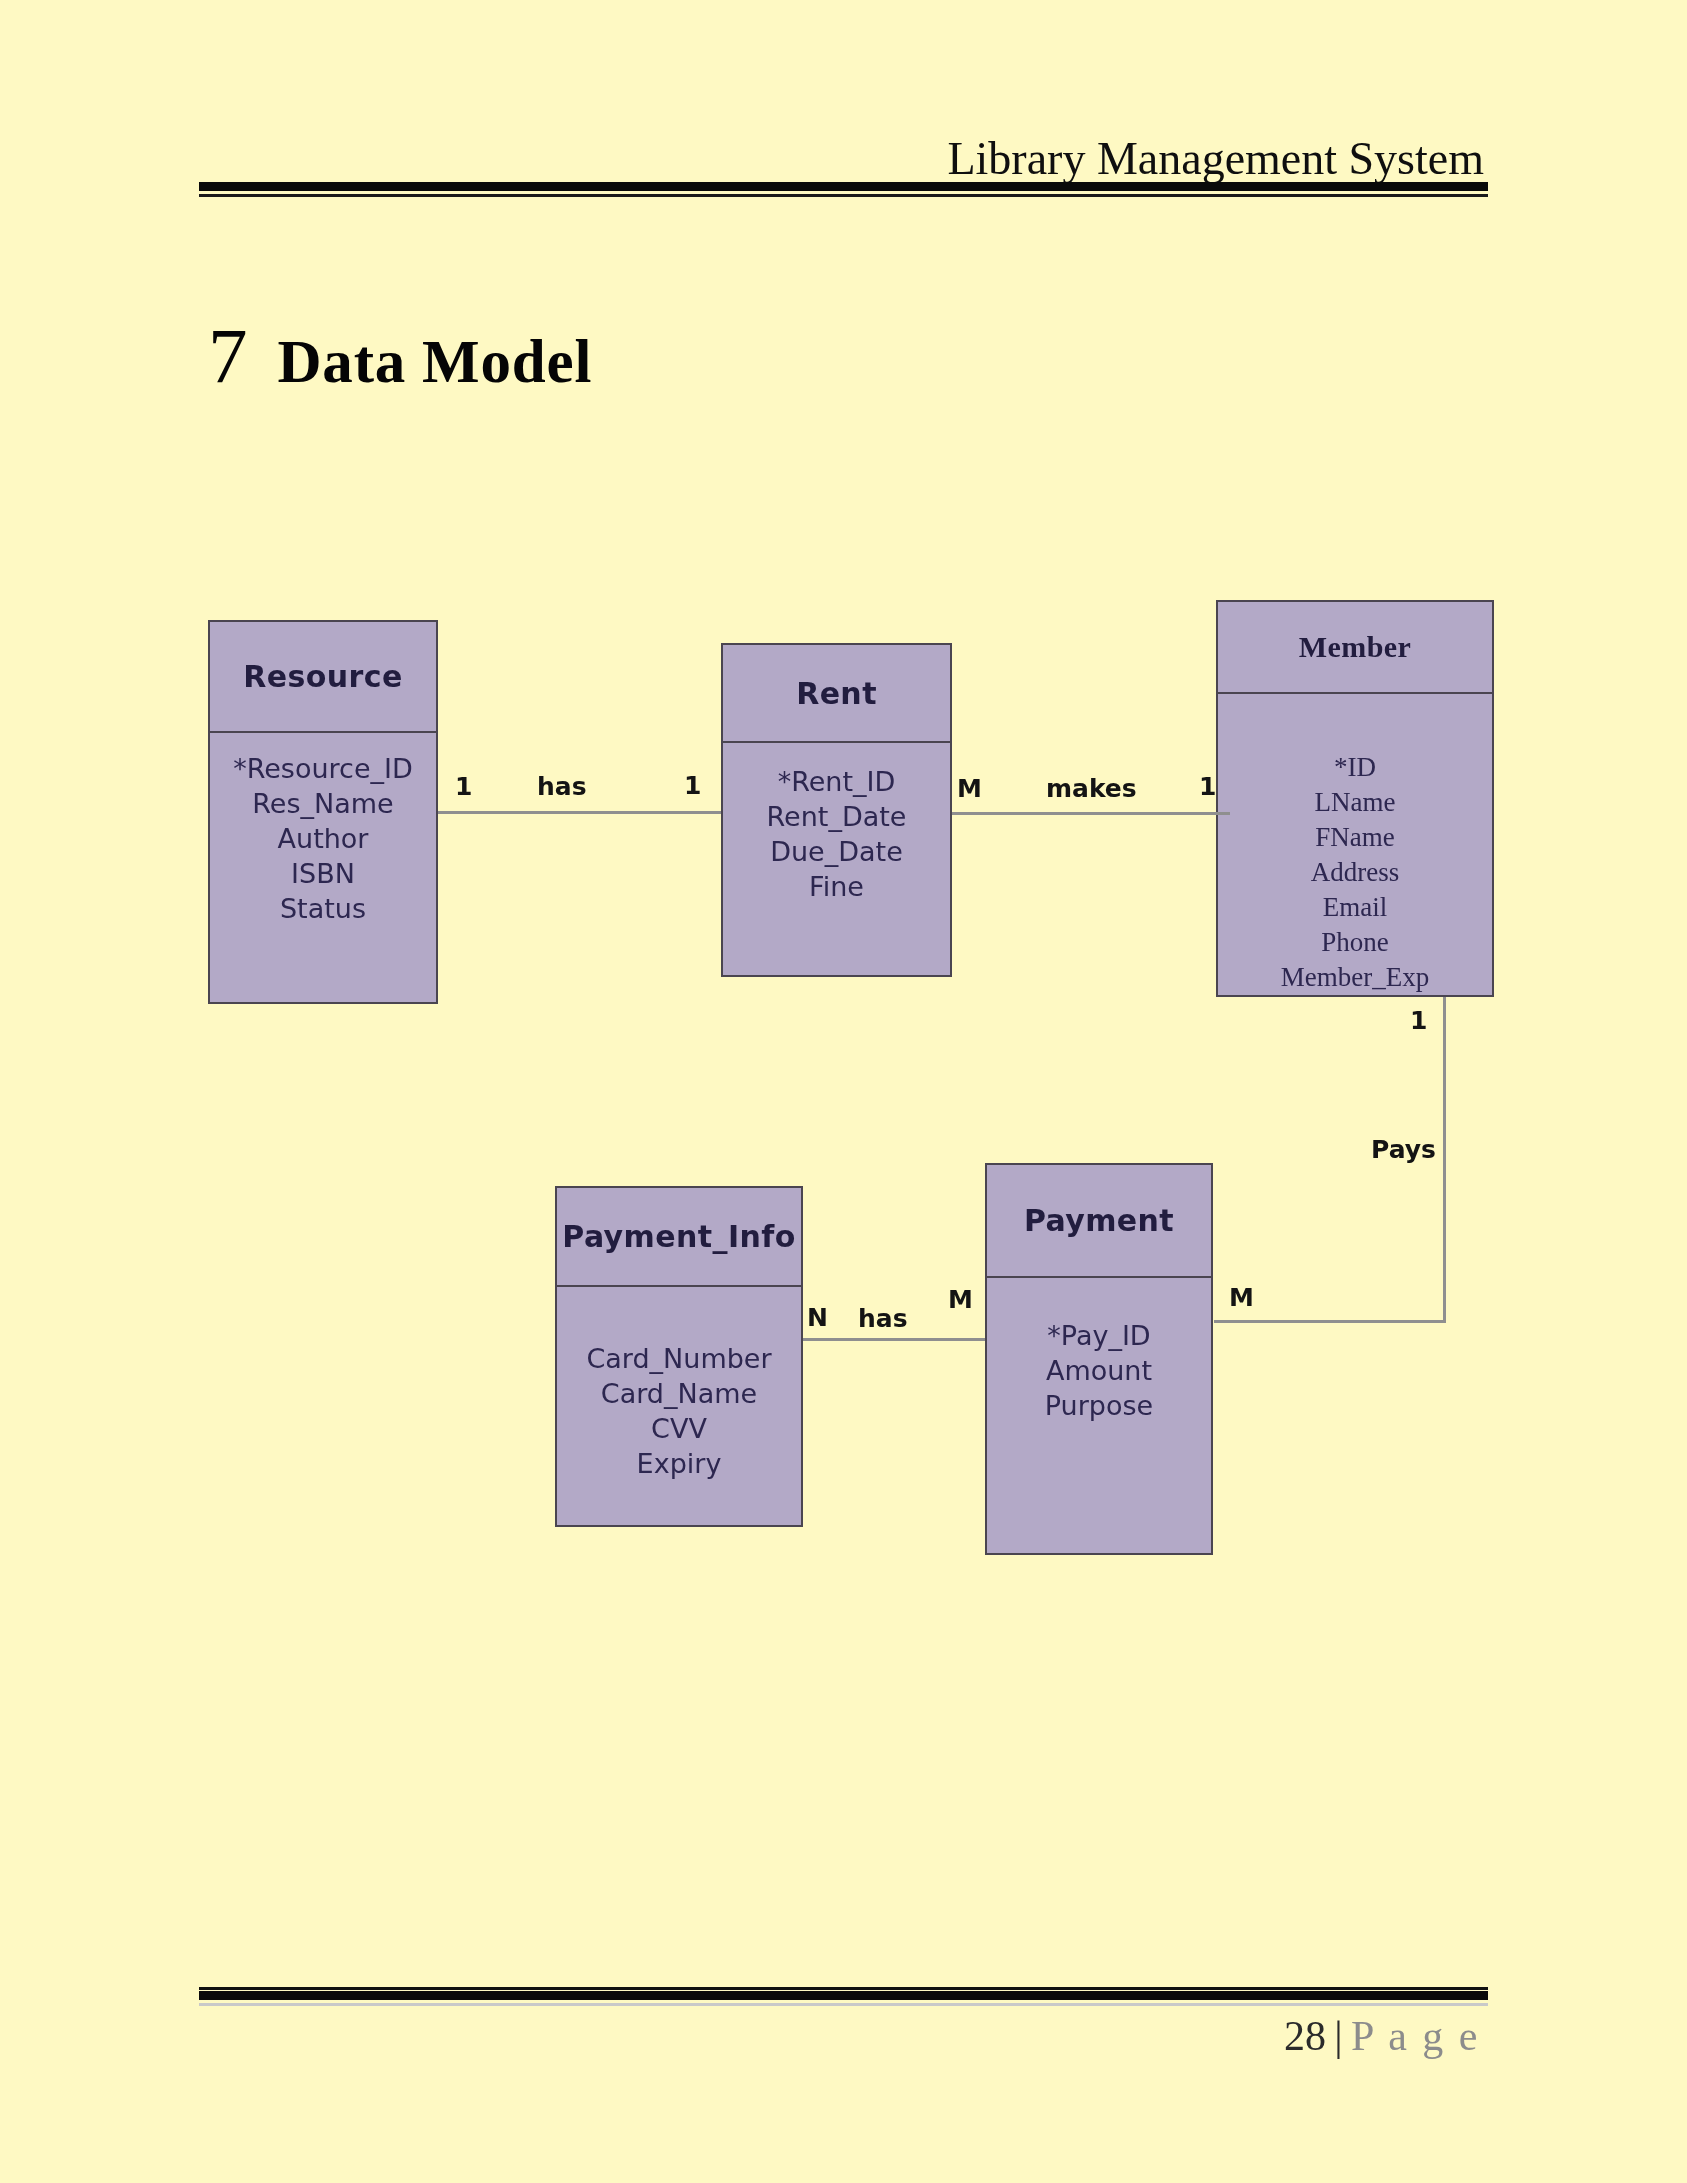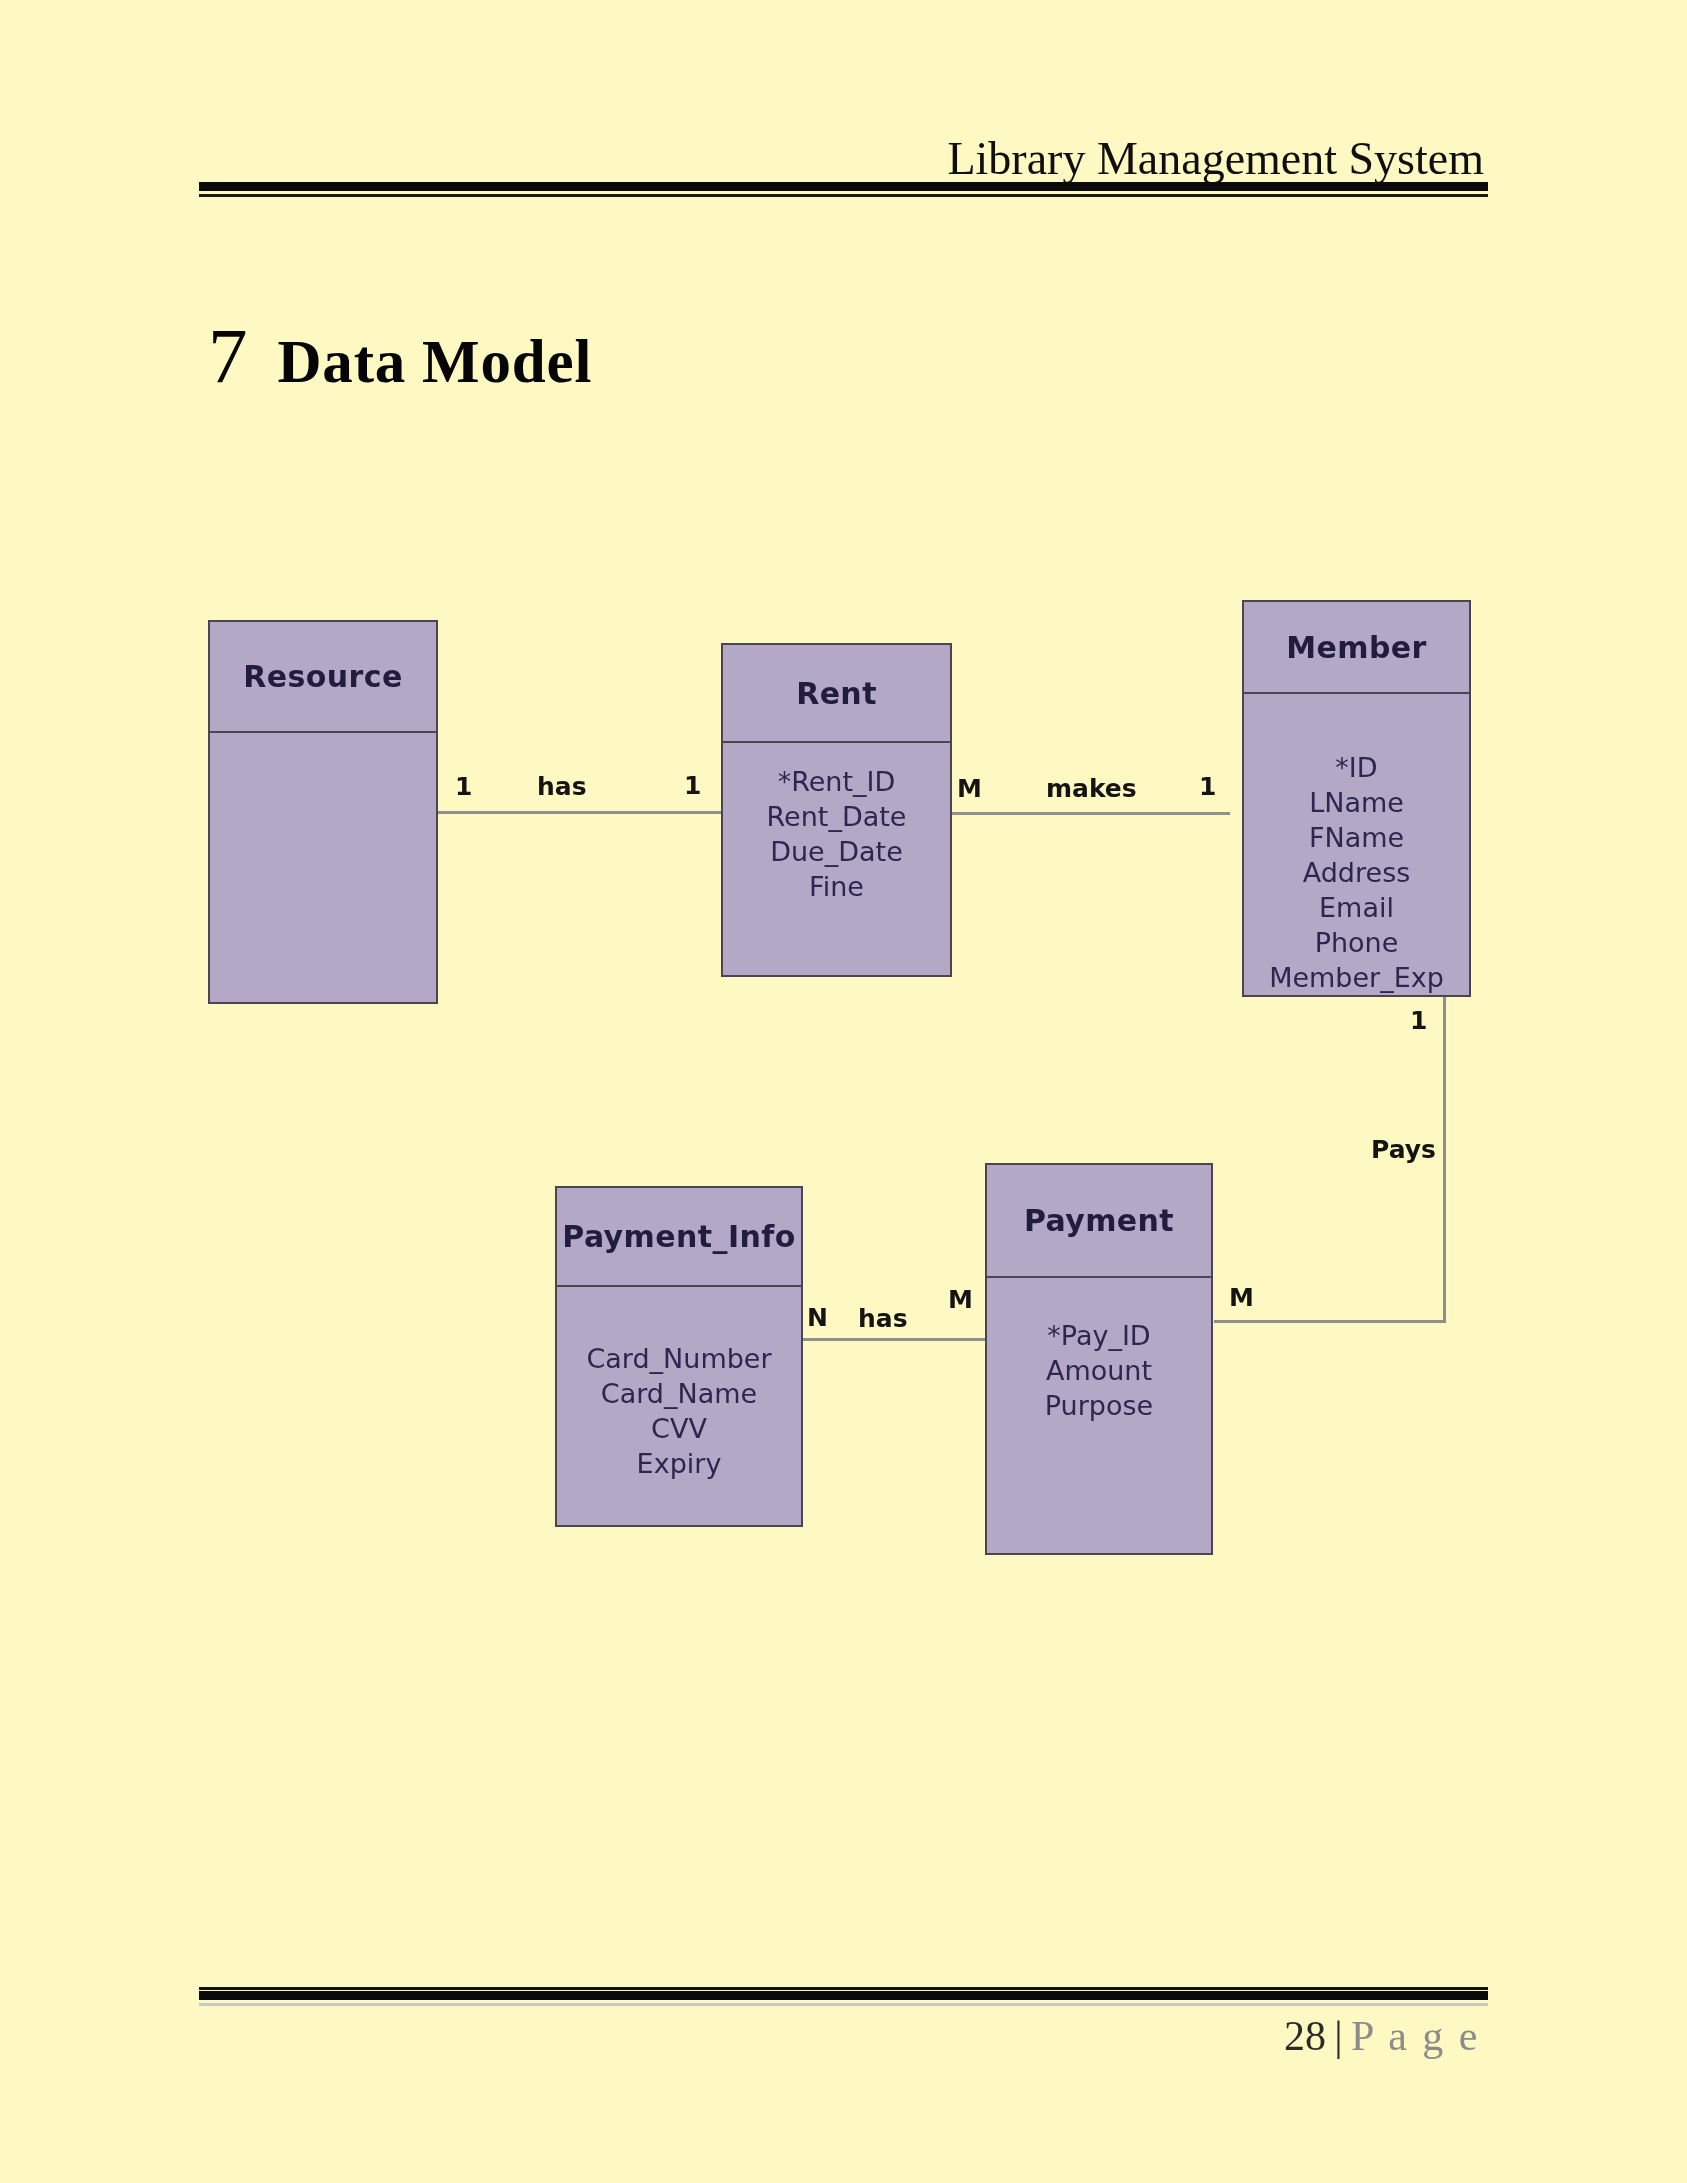--- a/index.html
+++ b/index.html
@@ -48,21 +48,21 @@
   .attr{font-size:27px;line-height:35px;white-space:nowrap;}
 
   #e-resource{left:208px;top:620px;width:230px;height:384px;}
   #e-resource .entity-header{height:111px;}
   #e-resource .entity-body{padding-top:18px;}
 
   #e-rent{left:721px;top:643px;width:231px;height:334px;}
   #e-rent .entity-header{height:98px;}
   #e-rent .entity-body{padding-top:20.6px;}
 
-  #e-member{left:1242px;top:600px;width:229px;height:397px;}
+  #e-member{left:1216px;top:600px;width:278px;height:397px;font-family:Liberation Serif, serif;}
   #e-member .entity-header{height:110px;}
   #e-member .entity-body{padding-top:14px;margin-top:42px;}
 
   #e-pinfo{left:555px;top:1186px;width:248px;height:341px;}
   #e-pinfo .entity-header{height:99px;}
   #e-pinfo .entity-body{padding-top:54px;}
 
   #e-payment{left:985px;top:1163px;width:228px;height:392px;}
   #e-payment .entity-header{height:113px;}
   #e-payment .entity-body{padding-top:40px;}
@@ -117,20 +117,27 @@
 
   <div class="section-title">
     <span class="section-number">7</span>
     <span class="section-name">Data Model</span>
   </div>
 
   <div>
 
     <div class="entity" id="e-resource">
       <div class="entity-header">Resource</div>
+      <div class="entity-body">
+          <div class="attr">*Resource_ID</div>
+          <div class="attr">Res_Name</div>
+          <div class="attr">Author</div>
+          <div class="attr">ISBN</div>
+          <div class="attr">Status</div>
+        </div>
     </div>
 
     <div class="entity" id="e-rent">
       <div class="entity-header">Rent</div>
       <div class="entity-body">
           <div class="attr">*Rent_ID</div>
           <div class="attr">Rent_Date</div>
           <div class="attr">Due_Date</div>
           <div class="attr">Fine</div>
         </div>

